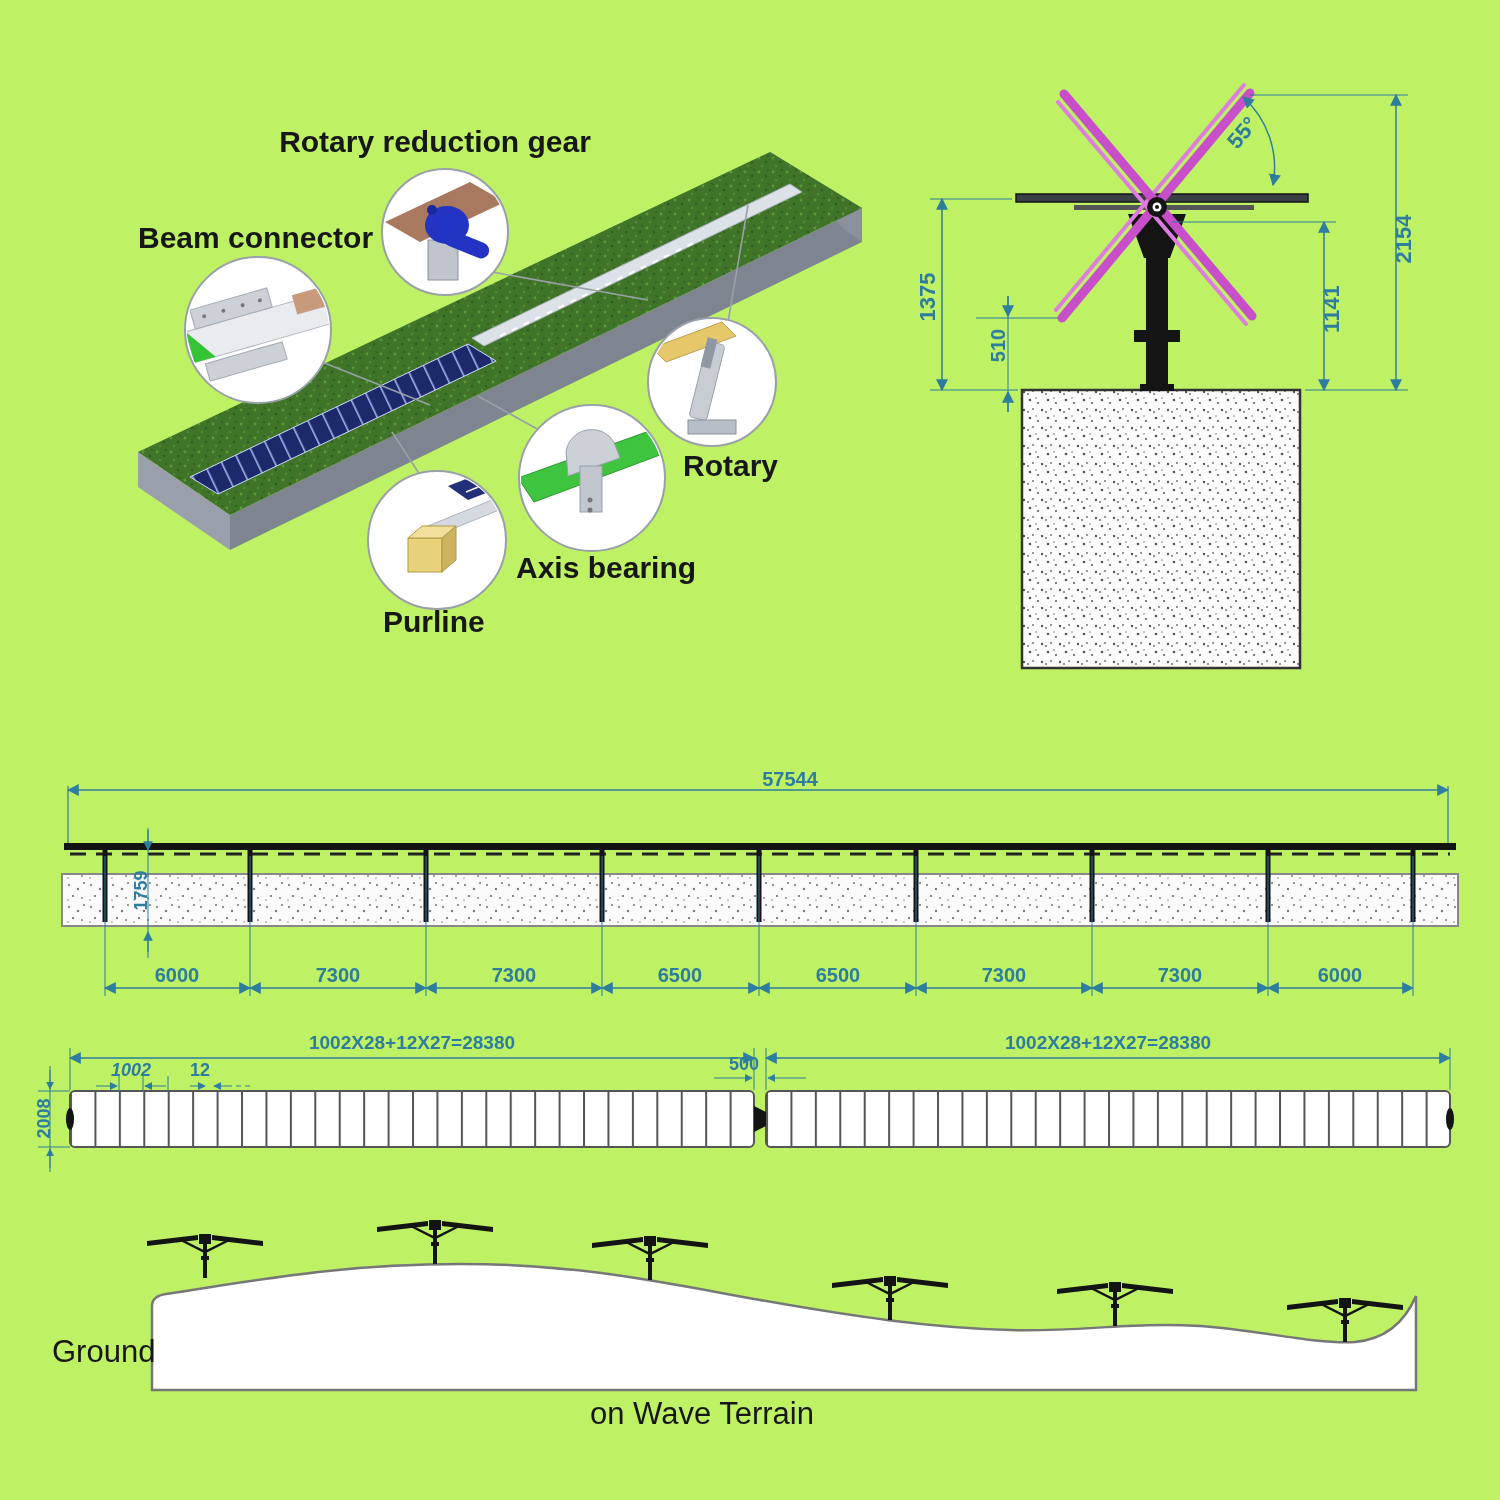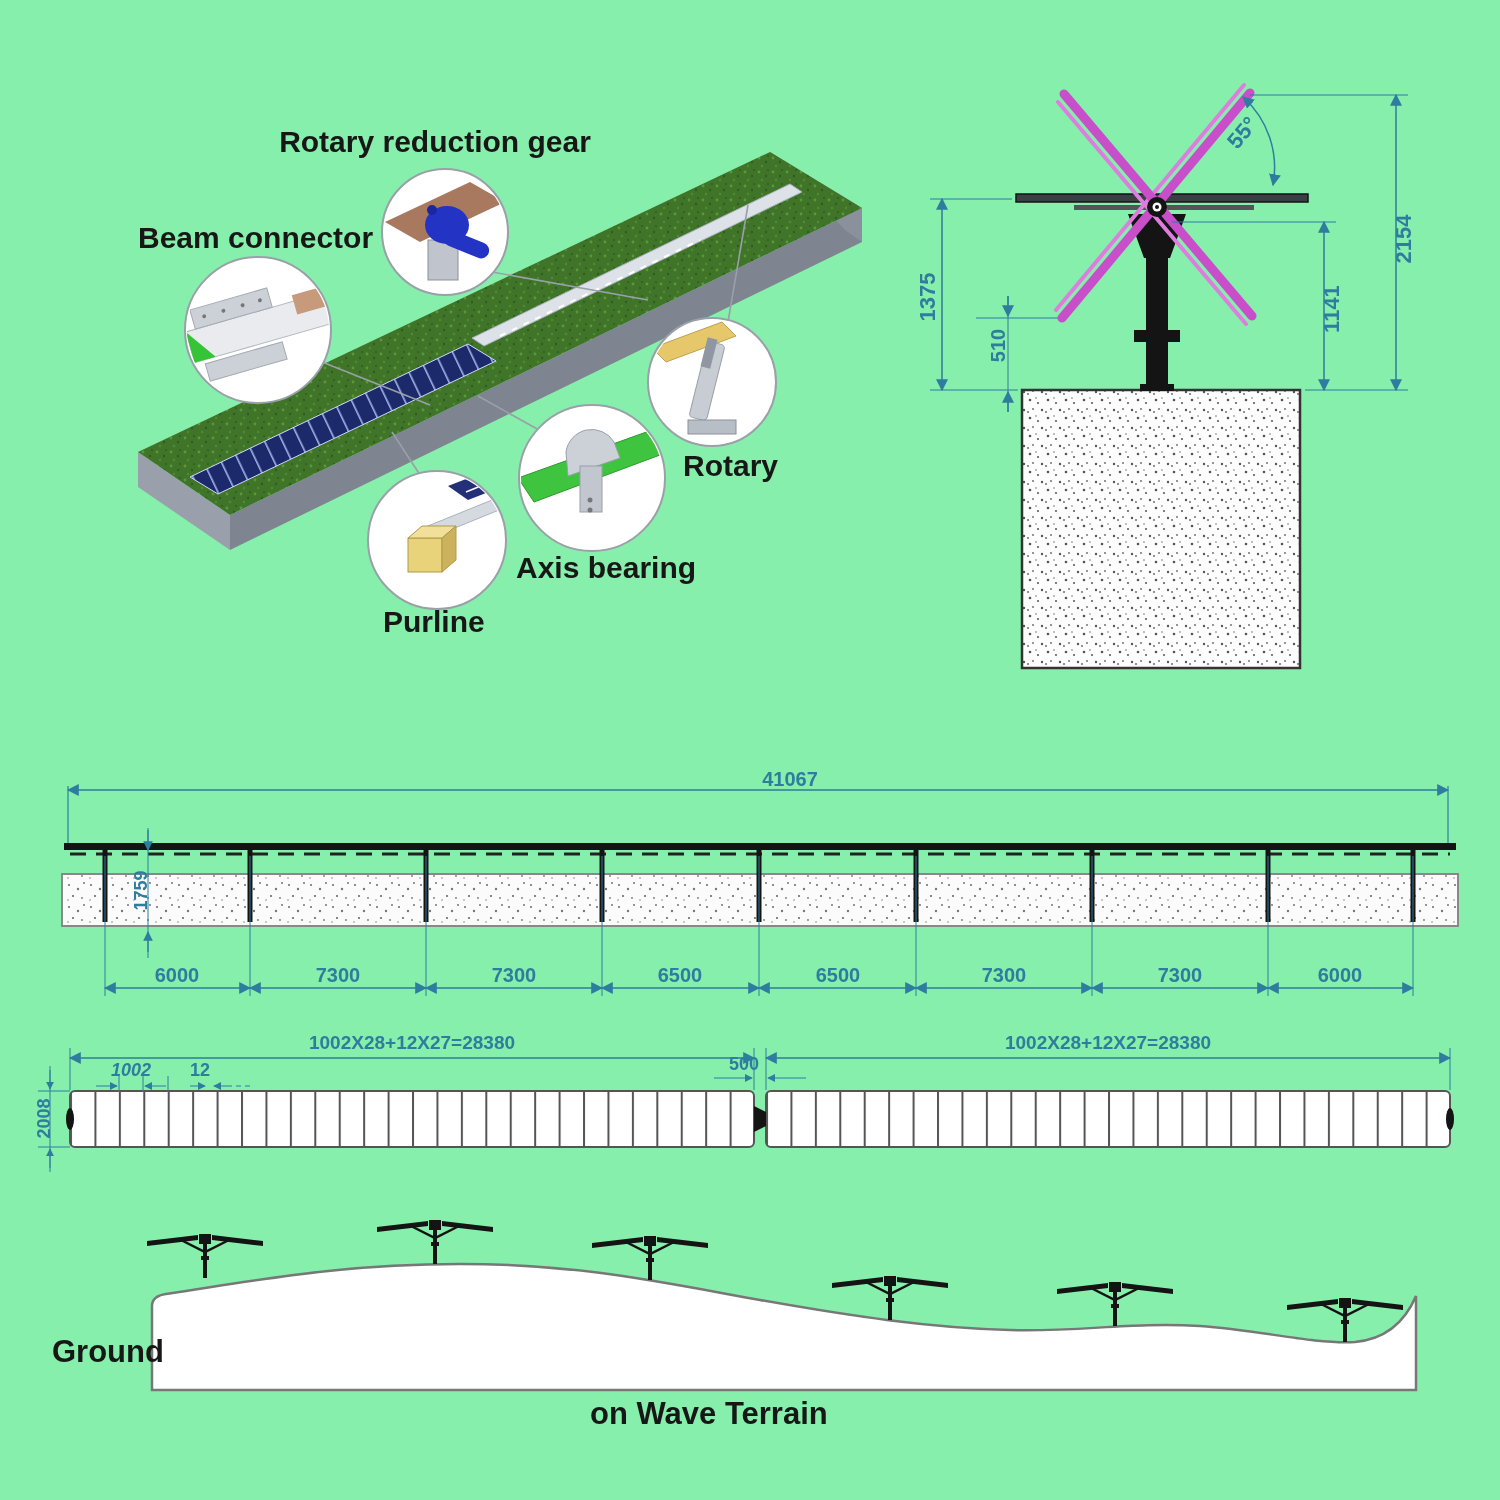--- a/index.html
+++ b/index.html
@@ -1,24 +1,24 @@
 <!DOCTYPE html>
 <html><head>
 <meta charset="utf-8">
 <style>
   html,body{margin:0;padding:0;background:#ffffff;}
-  .canvas{position:relative;width:1500px;height:1500px;background:#86efac;overflow:hidden;
+  .canvas{position:relative;width:1500px;height:1500px;background:#bef264;overflow:hidden;
           font-family:"Liberation Sans",sans-serif;}
   svg{position:absolute;left:0;top:0;}
   .lbl{position:absolute;color:#171717;font-weight:700;font-size:30px;line-height:36px;}
   .dim{position:absolute;color:#2e7d9e;font-weight:700;font-size:20px;text-align:center;}
   .dim.sm{font-size:18px;}
   .vtext{transform:rotate(-90deg);}
   .center{text-align:center;}
-  .caption{position:absolute;color:#171717;font-weight:700;font-size:31px;}
+  .caption{position:absolute;color:#171717;font-weight:400;font-size:31px;}
 </style>
 </head>
 <body>
 
 <div class="canvas">
 
 <svg width="1500" height="1500" viewBox="0 0 1500 1500">
   <defs>
     <marker id="ma" viewBox="0 0 10 10" refX="9" refY="5" markerWidth="8" markerHeight="8" orient="auto-start-reverse">
       <path d="M0,0 L10,5 L0,10 z" fill="#2e7d9e"></path>
@@ -328,21 +328,21 @@
 <div class="lbl" style="left:683px;top:448px;">Rotary</div>
 <div class="lbl" style="left:516px;top:550px;">Axis bearing</div>
 <div class="lbl" style="left:383px;top:604px;">Purline</div>
 
 <div class="dim" style="left:1226px;top:120px;transform:rotate(-50deg);font-size:22px;">55°</div>
 <div class="dim vtext" style="left:1364px;top:226px;width:80px;font-size:22px;">2154</div>
 <div class="dim vtext" style="left:1292px;top:296px;width:80px;font-size:22px;">1141</div>
 <div class="dim vtext" style="left:888px;top:284px;width:80px;font-size:22px;">1375</div>
 <div class="dim vtext" style="left:958px;top:334px;width:80px;">510</div>
 
-<div class="dim" style="left:740px;top:768px;width:100px;">41067</div>
+<div class="dim" style="left:740px;top:768px;width:100px;">57544</div>
 <div class="dim vtext sm" style="left:101px;top:880px;width:80px;">1759</div>
 <div class="dim" style="left:137px;top:964px;width:80px;">6000</div>
 <div class="dim" style="left:298px;top:964px;width:80px;">7300</div>
 <div class="dim" style="left:474px;top:964px;width:80px;">7300</div>
 <div class="dim" style="left:640px;top:964px;width:80px;">6500</div>
 <div class="dim" style="left:798px;top:964px;width:80px;">6500</div>
 <div class="dim" style="left:964px;top:964px;width:80px;">7300</div>
 <div class="dim" style="left:1140px;top:964px;width:80px;">7300</div>
 <div class="dim" style="left:1300px;top:964px;width:80px;">6000</div>
 

